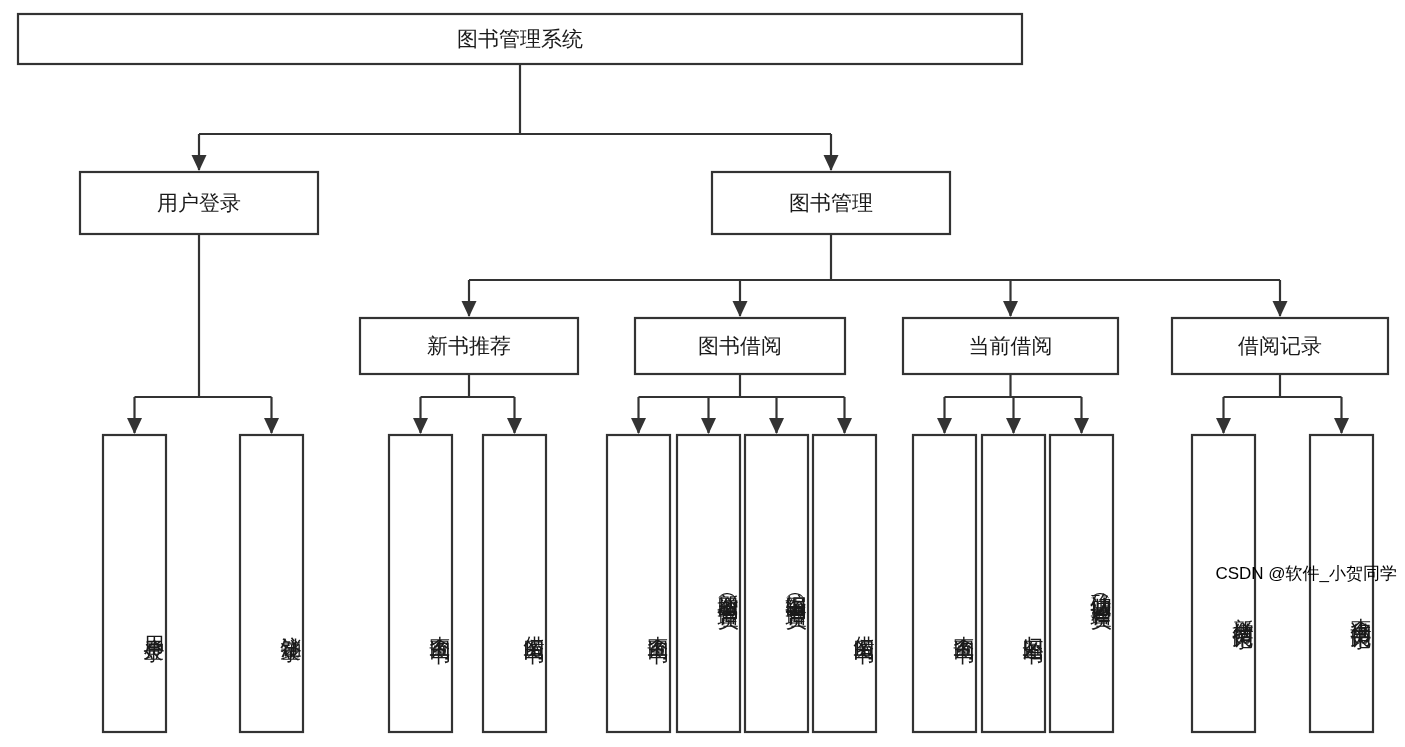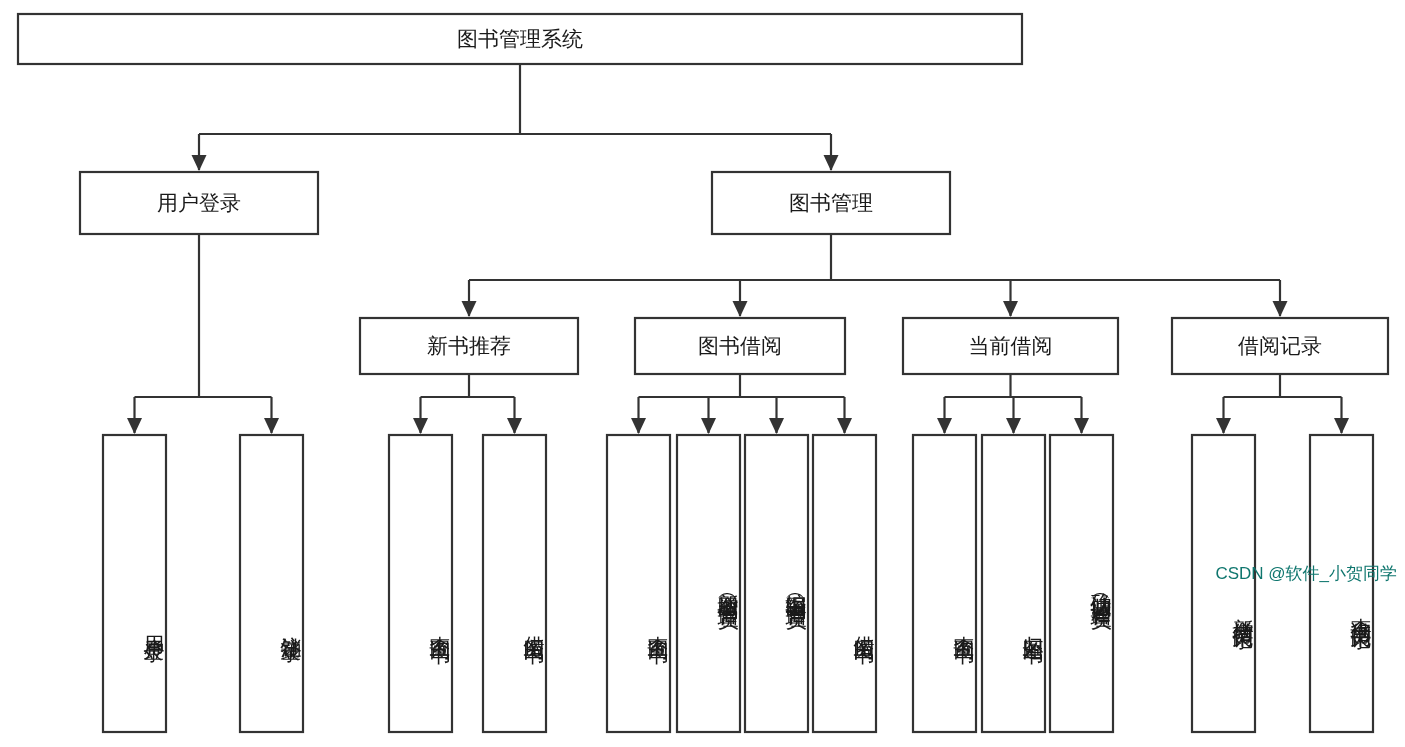--- a/index.html
+++ b/index.html
@@ -61,21 +61,21 @@
   .arrow-head {
     fill: #333333;
     stroke: none;
   }
   .watermark {
     position: absolute;
     right: 8px;
     bottom: 4px;
     font-family: "Liberation Sans", "DejaVu Sans", sans-serif;
     font-size: 17px;
-    color: #0f766e;
+    color: #000000;
     white-space: nowrap;
     user-select: none;
   }
 </style>
 </head>
 <body>
 
 <div id="diagram-root">
 
   <svg class="diagram-canvas" viewBox="0 0 1405 747">

